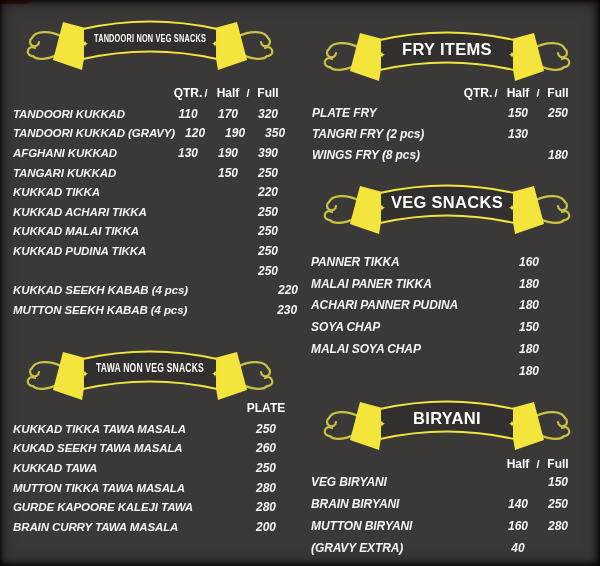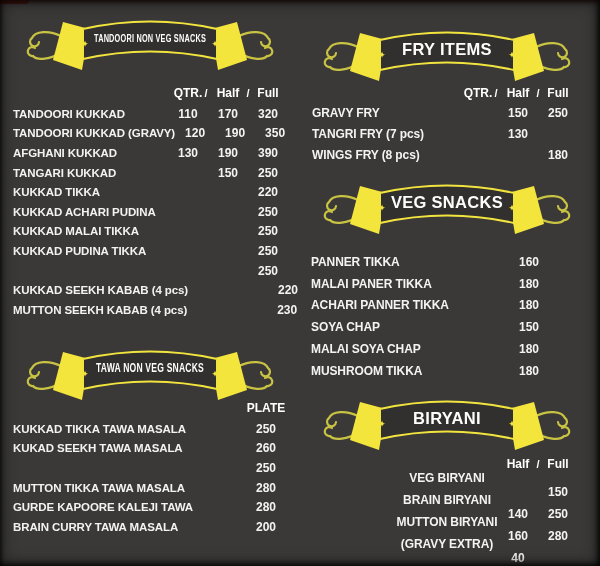--- a/index.html
+++ b/index.html
@@ -29,25 +29,25 @@
   #sec-biryani .price-header{margin-top:4px;}
   .price-header .cell{color:#ffffff;}
 
   .rows{display:block;}
   #sec-tandoori .rows{margin-top:4px;}
   #sec-tawa .rows{margin-top:4px;}
   #sec-fry .rows{margin-top:2px;}
   #sec-veg .rows{margin-top:14px;}
   #sec-biryani .rows{margin-top:0;}
 
-  .row{display:flex;align-items:center;}
+  .row{display:flex;align-items:center;font-style:italic;}
   #sec-tandoori .row,#sec-tawa .row{height:19.6px;padding-left:3px;}
   #sec-fry .row{height:21px;padding-left:1px;}
   #sec-veg .row{height:21.8px;}
-  #sec-biryani .row{height:22px;flex-direction:column;}
+  #sec-biryani .row{height:22px;}
 
   .name{
     flex:1 1 auto;font-weight:bold;font-size:11.5px;color:#f3f3f2;
     white-space:nowrap;letter-spacing:-.1px;
   }
   #sec-fry .name,#sec-veg .name,#sec-biryani .name{font-size:12px;}
 
   .cells{display:flex;flex:none;margin-left:auto;position:relative;}
   .c3{width:120px;}
   #sec-tandoori .c3{margin-right:2px;}
@@ -149,21 +149,21 @@
       </div>
     <div class="row">
         <span class="name">KUKKAD TIKKA</span>
         <span class="cells c3">
           <span class="cell"></span>
           <span class="cell"></span>
           <span class="cell">220</span>
         </span>
       </div>
     <div class="row">
-        <span class="name">KUKKAD ACHARI PUDINA</span>
+        <span class="name">KUKKAD ACHARI TIKKA</span>
         <span class="cells c3">
           <span class="cell"></span>
           <span class="cell"></span>
           <span class="cell">250</span>
         </span>
       </div>
     <div class="row">
         <span class="name">KUKKAD MALAI TIKKA</span>
         <span class="cells c3">
           <span class="cell"></span>
@@ -224,20 +224,21 @@
           <span class="cell">250</span>
         </span>
       </div>
     <div class="row">
         <span class="name">KUKAD SEEKH TAWA MASALA</span>
         <span class="cells c1t">
           <span class="cell">260</span>
         </span>
       </div>
     <div class="row">
+        <span class="name">KUKKAD TAWA</span>
         <span class="cells c1t">
           <span class="cell">250</span>
         </span>
       </div>
     <div class="row">
         <span class="name">MUTTON TIKKA TAWA MASALA</span>
         <span class="cells c1t">
           <span class="cell">280</span>
         </span>
       </div>
@@ -267,29 +268,29 @@
     <span class="cells c3">
       <span class="cell">QTR.</span>
       <span class="cell">Half</span>
       <span class="cell">Full</span>
       <span class="slash sl-1">/</span>
       <span class="slash sl-2">/</span>
     </span>
   </div>
   <div class="rows">
     <div class="row">
-        <span class="name">GRAVY FRY</span>
+        <span class="name">PLATE FRY</span>
         <span class="cells c3">
           <span class="cell"></span>
           <span class="cell">150</span>
           <span class="cell">250</span>
         </span>
       </div>
     <div class="row">
-        <span class="name">TANGRI FRY (7 pcs)</span>
+        <span class="name">TANGRI FRY (2 pcs)</span>
         <span class="cells c3">
           <span class="cell"></span>
           <span class="cell">130</span>
           <span class="cell"></span>
         </span>
       </div>
     <div class="row">
         <span class="name">WINGS FRY (8 pcs)</span>
         <span class="cells c3">
           <span class="cell"></span>
@@ -314,39 +315,38 @@
           <span class="cell">160</span>
         </span>
       </div>
     <div class="row">
         <span class="name">MALAI PANER TIKKA</span>
         <span class="cells c1v">
           <span class="cell">180</span>
         </span>
       </div>
     <div class="row">
-        <span class="name">ACHARI PANNER TIKKA</span>
+        <span class="name">ACHARI PANNER PUDINA</span>
         <span class="cells c1v">
           <span class="cell">180</span>
         </span>
       </div>
     <div class="row">
         <span class="name">SOYA CHAP</span>
         <span class="cells c1v">
           <span class="cell">150</span>
         </span>
       </div>
     <div class="row">
         <span class="name">MALAI SOYA CHAP</span>
         <span class="cells c1v">
           <span class="cell">180</span>
         </span>
       </div>
     <div class="row">
-        <span class="name">MUSHROOM TIKKA</span>
         <span class="cells c1v">
           <span class="cell">180</span>
         </span>
       </div>
   </div>
 </div>
 
 <div class="section" id="sec-biryani">
   <svg class="ribbon" viewBox="0 0 250 64" width="250" height="64">
     <use href="#ribbon-art"></use>

